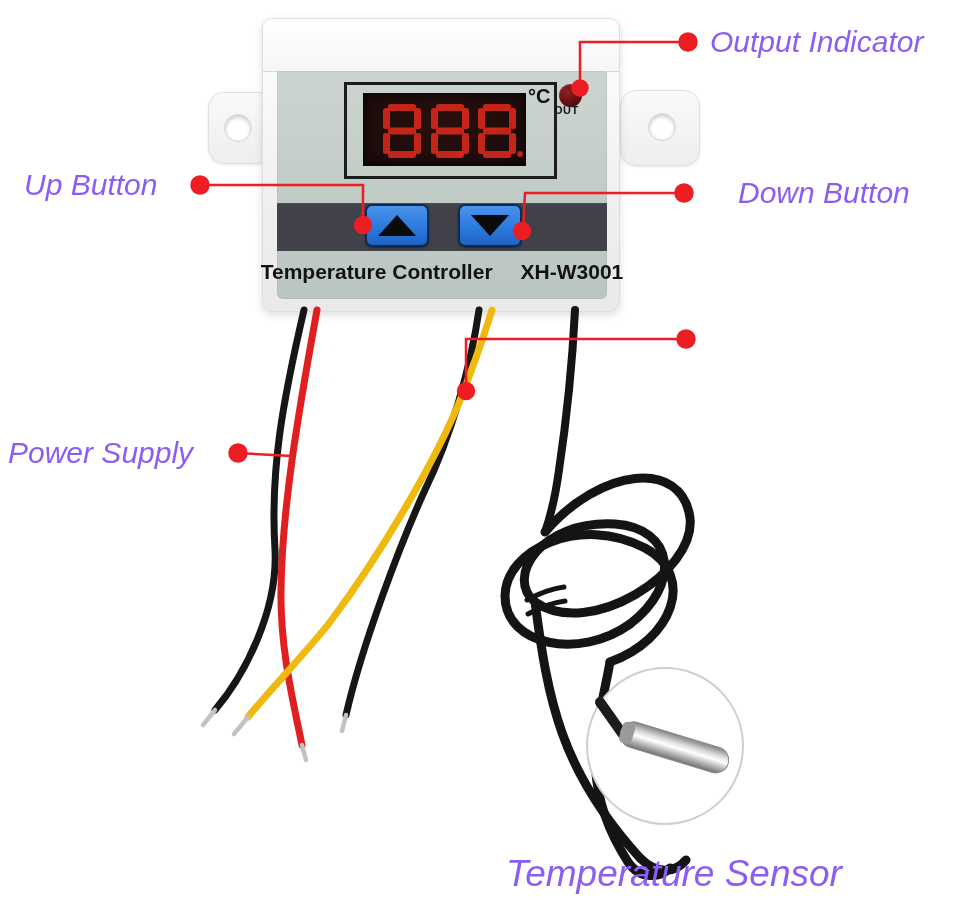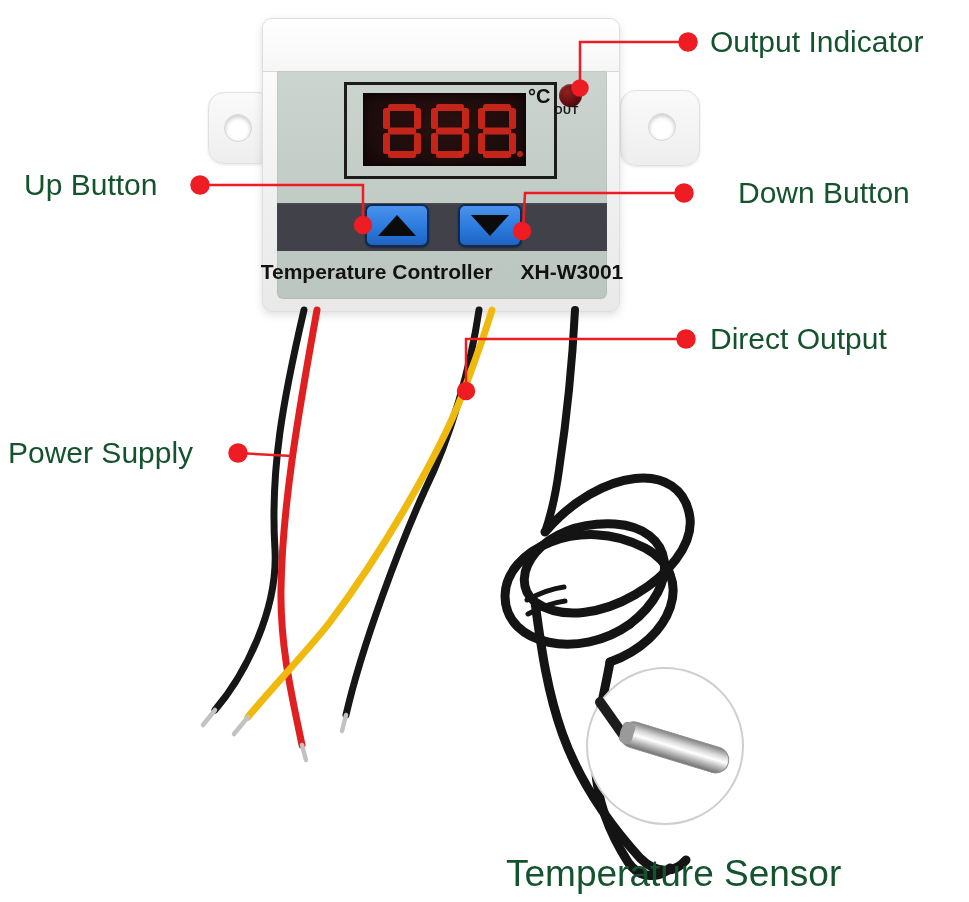--- a/index.html
+++ b/index.html
@@ -43,21 +43,21 @@
         border:2px solid #0e2a52;box-sizing:border-box;
         display:flex;align-items:center;justify-content:center;box-shadow:0 1px 2px rgba(0,0,0,.4);}
   .btn-up{left:88px;} .btn-down{left:181px;}
   .tri-up{width:0;height:0;border-left:19px solid transparent;border-right:19px solid transparent;
         border-bottom:21px solid #0b0b0b;}
   .tri-down{width:0;height:0;border-left:19px solid transparent;border-right:19px solid transparent;
         border-top:21px solid #0b0b0b;}
   .title-row{position:absolute;left:0;top:189px;width:330px;display:flex;justify-content:center;
         gap:28px;font-size:21px;font-weight:bold;color:#121212;white-space:nowrap;}
   
-  .lbl{position:absolute;color:#14532d;font-size:30px;white-space:nowrap;}
+  .lbl{position:absolute;color:#8b5cf6;font-size:30px;white-space:nowrap;font-style:italic;}
   .lbl-output{left:710px;top:25px;}
   .lbl-up{left:24px;top:168px;}
   .lbl-down{left:710px;top:176px;margin-left:28px;}
   .lbl-direct{left:710px;top:322px;}
   .lbl-power{left:8px;top:436px;}
   .lbl-sensor{left:506px;top:853px;font-size:37px;}
   
   .art{position:absolute;left:0;top:0;pointer-events:none;}
 </style>
 </head>
@@ -177,17 +177,16 @@
       <circle cx="466" cy="391" r="8"></circle>
 
       <line x1="238" y1="453" x2="292" y2="456"></line>
       <circle cx="238" cy="453" r="8.5"></circle>
     </g>
   </svg>
 
   <div class="lbl lbl-output">Output Indicator</div>
   <div class="lbl lbl-up">Up Button</div>
   <div class="lbl lbl-down">Down Button</div>
-  <div class="lbl lbl-direct">Direct Output</div>
   <div class="lbl lbl-sensor">Temperature Sensor</div>
   <div class="lbl lbl-power">Power Supply</div>
 
 </div>
 
 </body></html>

